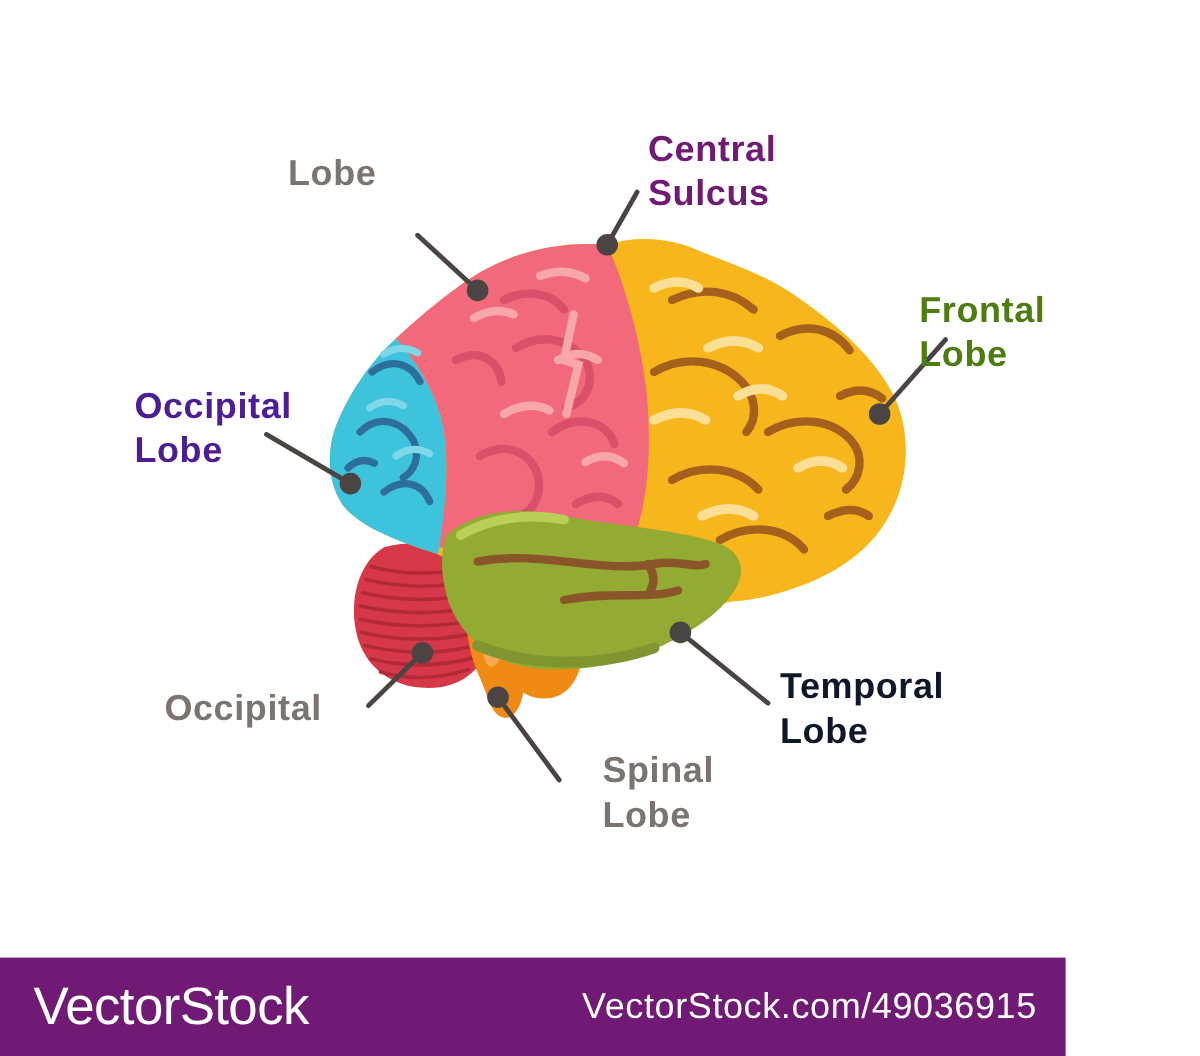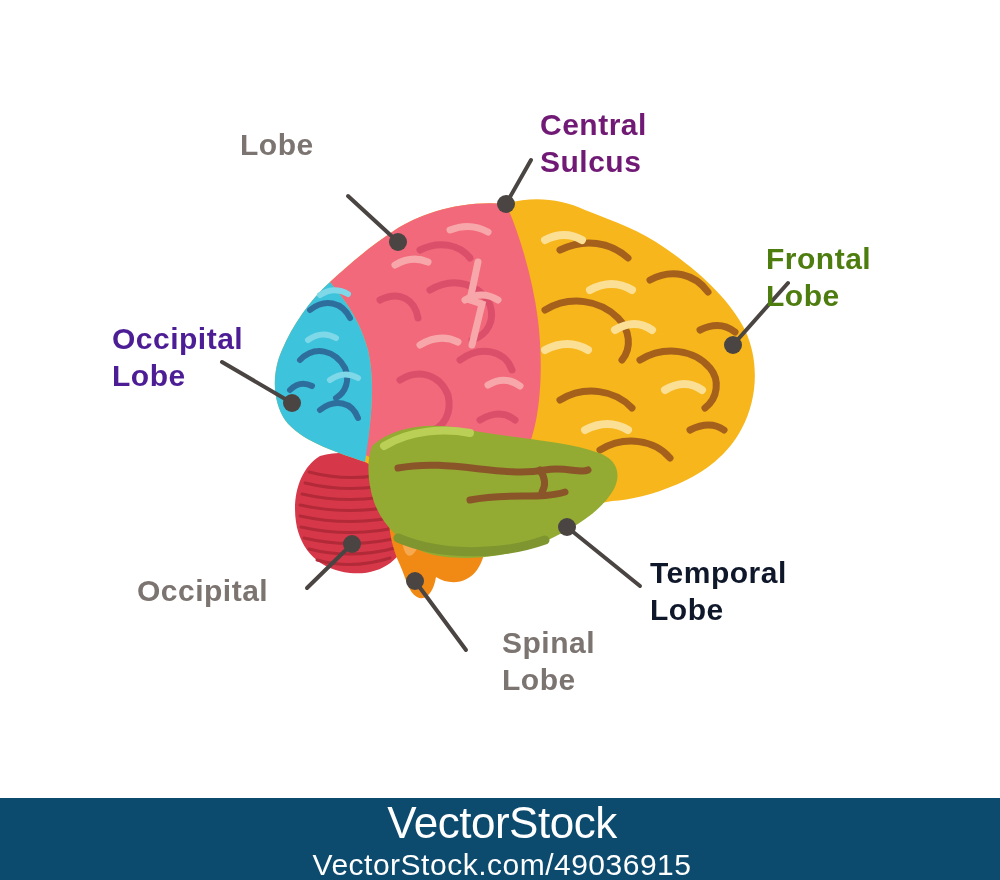--- a/index.html
+++ b/index.html
@@ -2,23 +2,23 @@
 <html><head>
 <meta charset="utf-8">
 <style>
   html,body{margin:0;padding:0;background:#fff;}
   .canvas{position:relative;width:1000px;height:880px;background:#ffffff;overflow:hidden;
           font-family:"Liberation Sans",sans-serif;}
   .brain-svg{position:absolute;left:0;top:0;width:1000px;height:798px;display:block;}
   .label{position:absolute;font-weight:bold;font-size:30px;line-height:37px;
          letter-spacing:0.5px;white-space:nowrap;}
   .label span{display:block;}
-  .wm-bar{position:absolute;left:0;top:798px;width:1000px;height:82px;background:#0c4a6e;
+  .wm-bar{position:absolute;left:0;top:798px;width:888px;height:82px;background:#701a75;
           display:flex;align-items:center;justify-content:space-between;
-          box-sizing:border-box;padding:0 24px 0 28px;flex-direction:column;}
+          box-sizing:border-box;padding:0 24px 0 28px;}
   .wm-logo{color:#fff;font-size:44px;font-weight:400;letter-spacing:-0.5px;}
   .wm-ref{color:#fff;font-size:30px;font-weight:400;letter-spacing:0.5px;}
 </style>
 </head>
 <body>
 
 <div class="canvas">
 
   <svg class="brain-svg" viewBox="0 0 1000 798">
 

